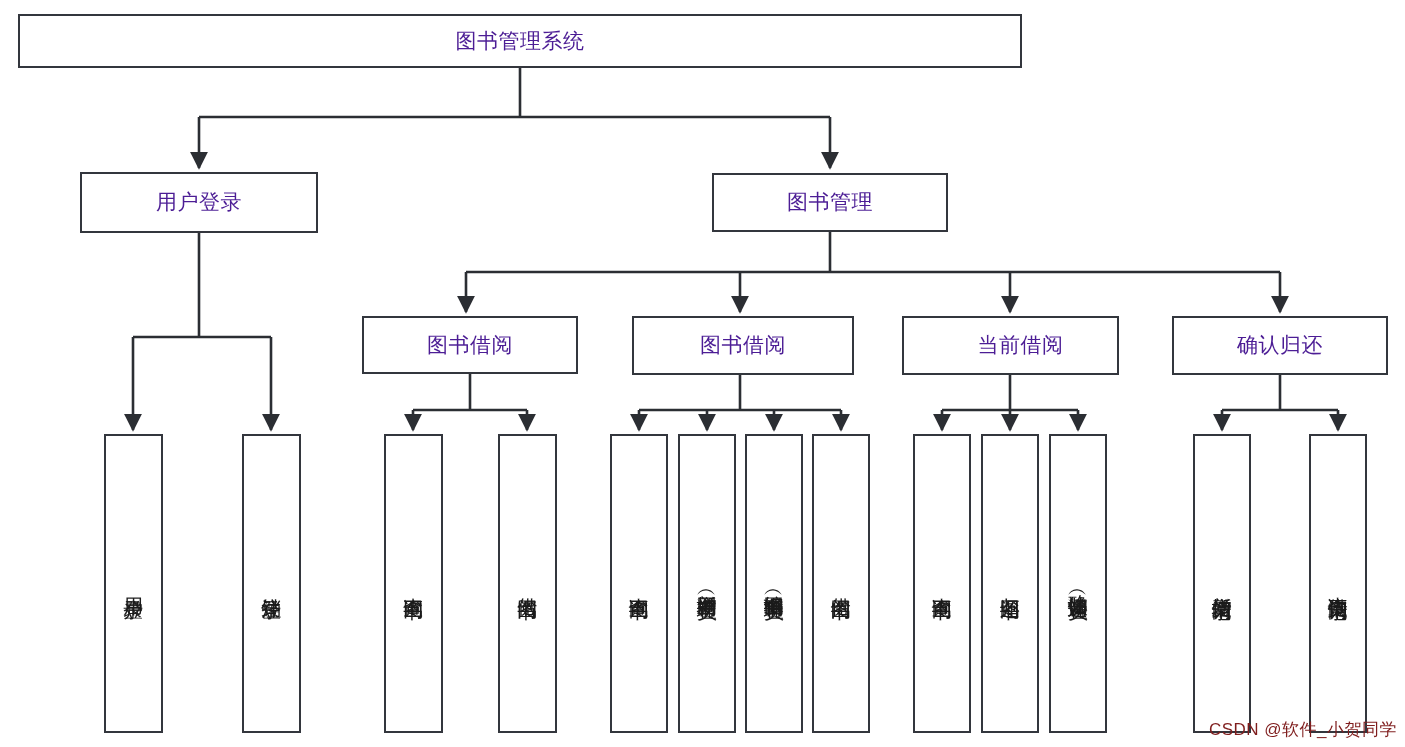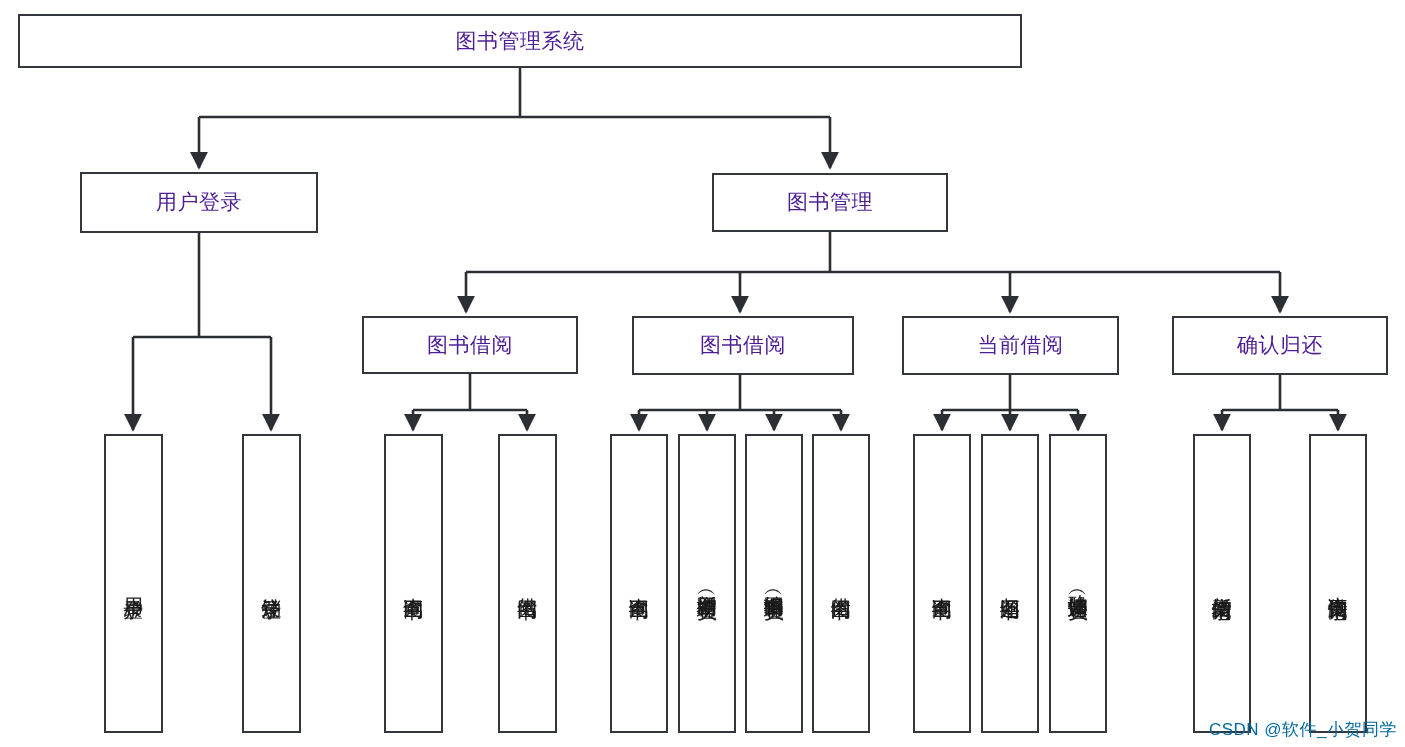--- a/index.html
+++ b/index.html
@@ -53,21 +53,21 @@
     color: #1b1b1b;
     letter-spacing: 1px;
     white-space: nowrap;
     transform: none;
   }
   #watermark {
     position: absolute;
     right: 8px;
     bottom: 6px;
     font-size: 17px;
-    color: #0369a1;
+    color: #7f1d1d;
     z-index: 5;
     white-space: nowrap;
     letter-spacing: 0.5px;
   }
 </style>
 </head>
 <body>
 
 <div id="diagram-root">
 

